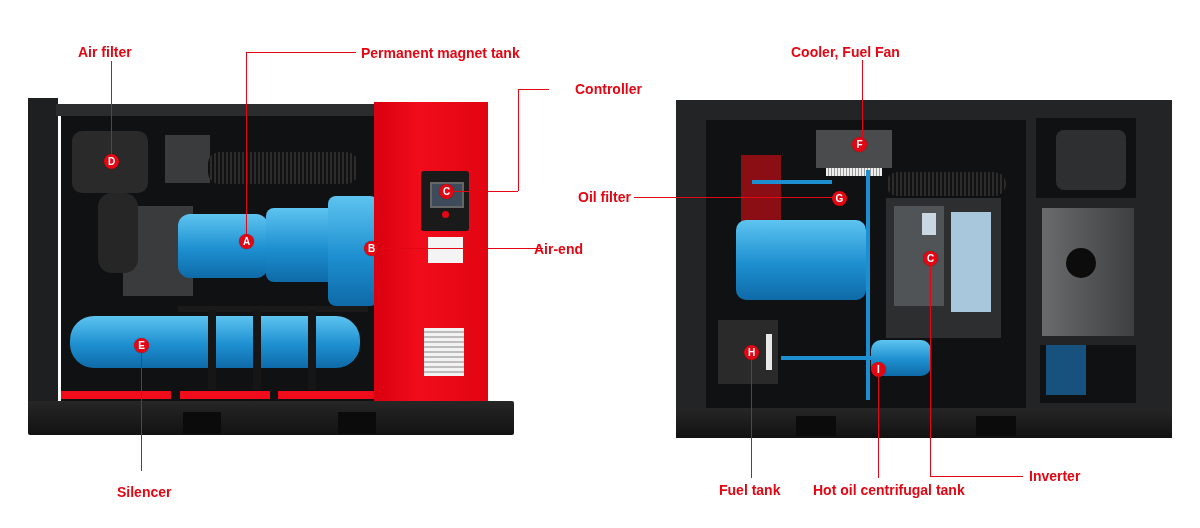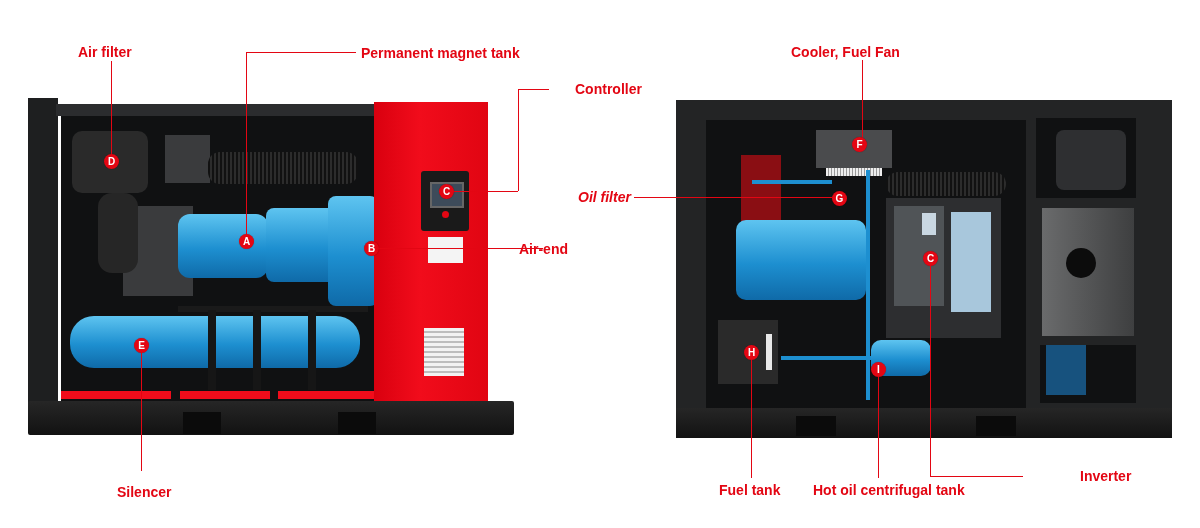--- a/index.html
+++ b/index.html
@@ -80,21 +80,21 @@
 <div class="hline" style="left:246px;top:52px;width:110px;"></div>
 <div class="vline" style="left:246px;top:52px;height:186px;"></div>
 <div class="marker" style="left:239px;top:234px;">A</div>
 
 <div class="label" style="left:554px;top:81px;margin-left:21px;">Controller</div>
 <div class="hline" style="left:518px;top:89px;width:31px;"></div>
 <div class="vline" style="left:518px;top:89px;height:102px;"></div>
 <div class="hline" style="left:452px;top:191px;width:66px;"></div>
 <div class="marker" style="left:439px;top:184px;">C</div>
 
-<div class="label" style="left:519px;top:241px;">Air-end</div>
+<div class="label" style="left:534px;top:241px;">Air-end</div>
 <div class="hline" style="left:376px;top:248px;width:167px;"></div>
 <div class="marker" style="left:364px;top:241px;">B</div>
 
 <div class="marker" style="left:134px;top:338px;">E</div>
 <div class="vline" style="left:141px;top:353px;height:118px;"></div>
 <div class="label" style="left:117px;top:484px;">Silencer</div>
 
 <div class="abs" style="left:676px;top:100px;width:496px;height:340px;">
   <div class="abs frame-dark" style="left:0;top:0;width:496px;height:338px;background:#232425;"></div>
 
@@ -132,28 +132,28 @@
 
   <div class="abs base" style="left:0;top:308px;width:496px;height:30px;"></div>
   <div class="abs" style="left:120px;top:316px;width:40px;height:20px;background:#0b0b0b;"></div>
   <div class="abs" style="left:300px;top:316px;width:40px;height:20px;background:#0b0b0b;"></div>
 </div>
 
 <div class="label" style="left:791px;top:44px;">Cooler, Fuel Fan</div>
 <div class="vline" style="left:862px;top:60px;height:80px;"></div>
 <div class="marker" style="left:852px;top:137px;">F</div>
 
-<div class="label" style="left:578px;top:189px;font-style:italic;">Oil filter</div>
+<div class="label" style="left:578px;top:189px;">Oil filter</div>
 <div class="hline" style="left:634px;top:197px;width:198px;"></div>
 <div class="marker" style="left:832px;top:191px;">G</div>
 
 <div class="marker" style="left:923px;top:251px;">C</div>
 <div class="vline" style="left:930px;top:266px;height:210px;"></div>
 <div class="hline" style="left:930px;top:476px;width:93px;"></div>
-<div class="label" style="left:1080px;top:468px;">Inverter</div>
+<div class="label" style="left:1029px;top:468px;">Inverter</div>
 
 <div class="marker" style="left:744px;top:345px;">H</div>
 <div class="vline" style="left:751px;top:360px;height:118px;"></div>
 <div class="label" style="left:719px;top:482px;">Fuel tank</div>
 
 <div class="marker" style="left:871px;top:362px;">I</div>
 <div class="vline" style="left:878px;top:377px;height:101px;"></div>
 <div class="label" style="left:813px;top:482px;">Hot oil centrifugal tank</div>
 
 </body></html>

